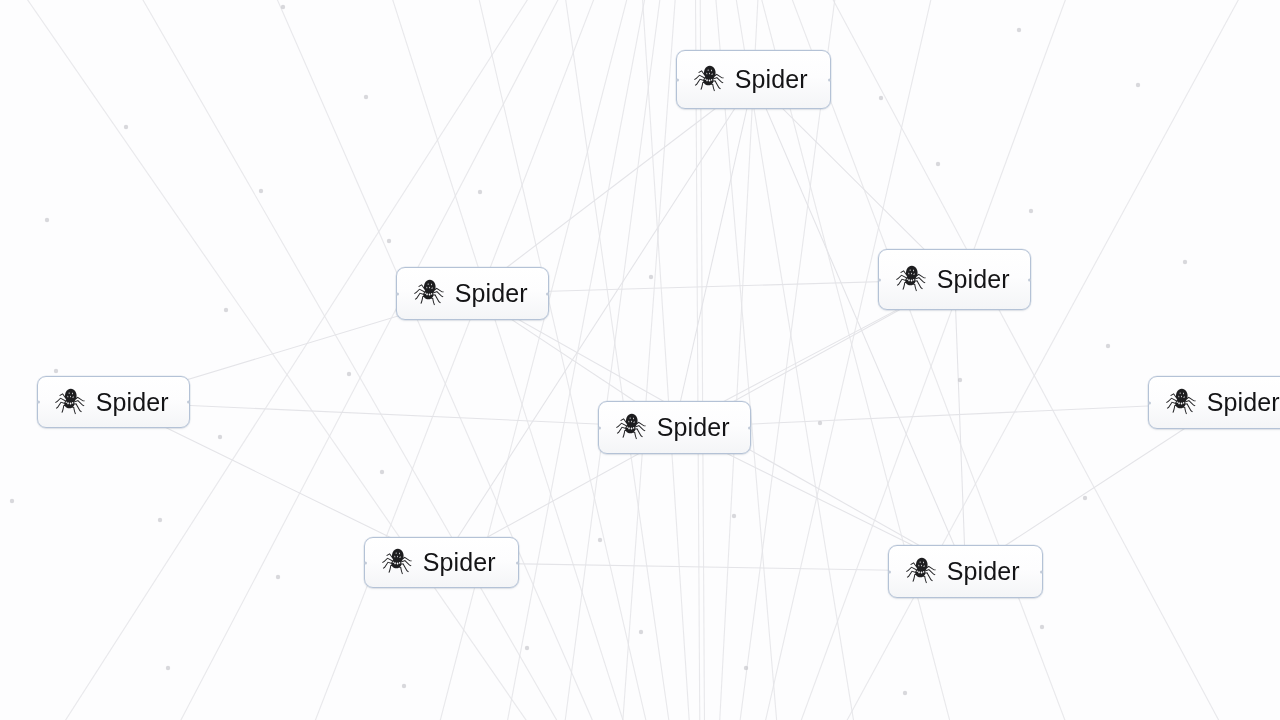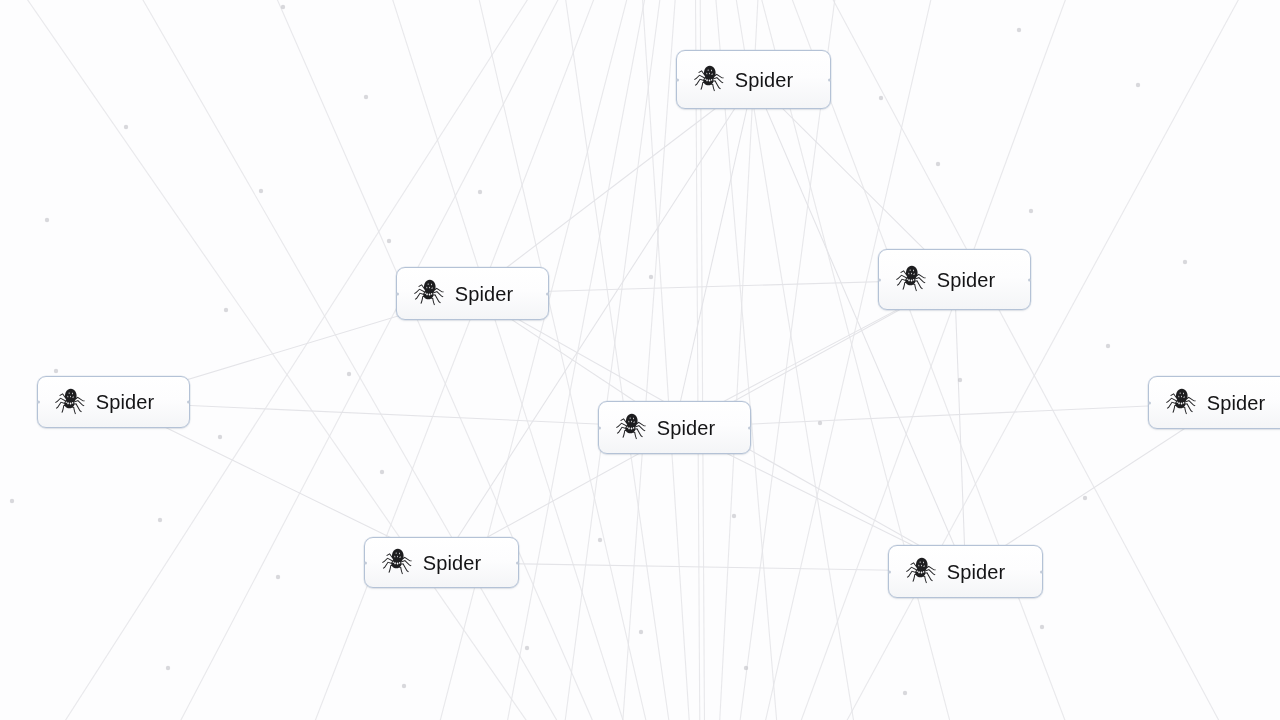--- a/index.html
+++ b/index.html
@@ -56,21 +56,21 @@
     font-family: "DejaVu Sans", sans-serif;
     font-size: 25px;
     line-height: 1;
     color: #1d1d1f;
     flex: 0 0 auto;
     display: inline-block;
     transform: translateY(-1px);
   }
   .node-label {
     font-family: "Liberation Sans", "DejaVu Sans", sans-serif;
-    font-size: 20px;
+    font-size: 25px;
     line-height: 1;
     color: #141416;
     letter-spacing: 0.1px;
     flex: 0 0 auto;
   }
   .handle {
     position: absolute;
     width: 3px;
     height: 3px;
     border-radius: 50%;

